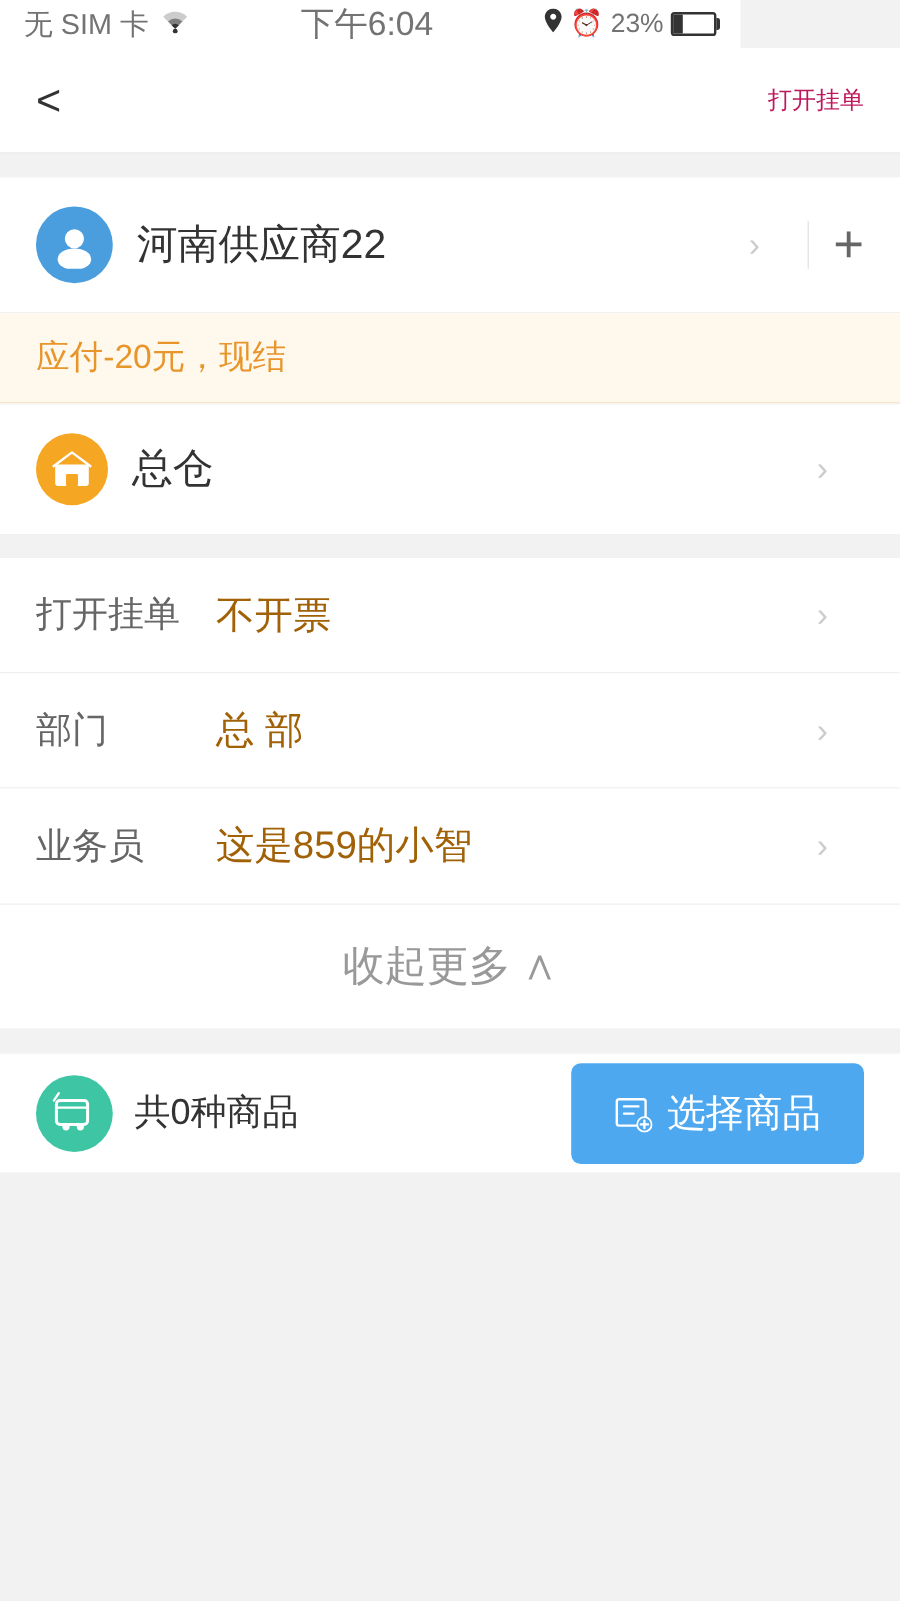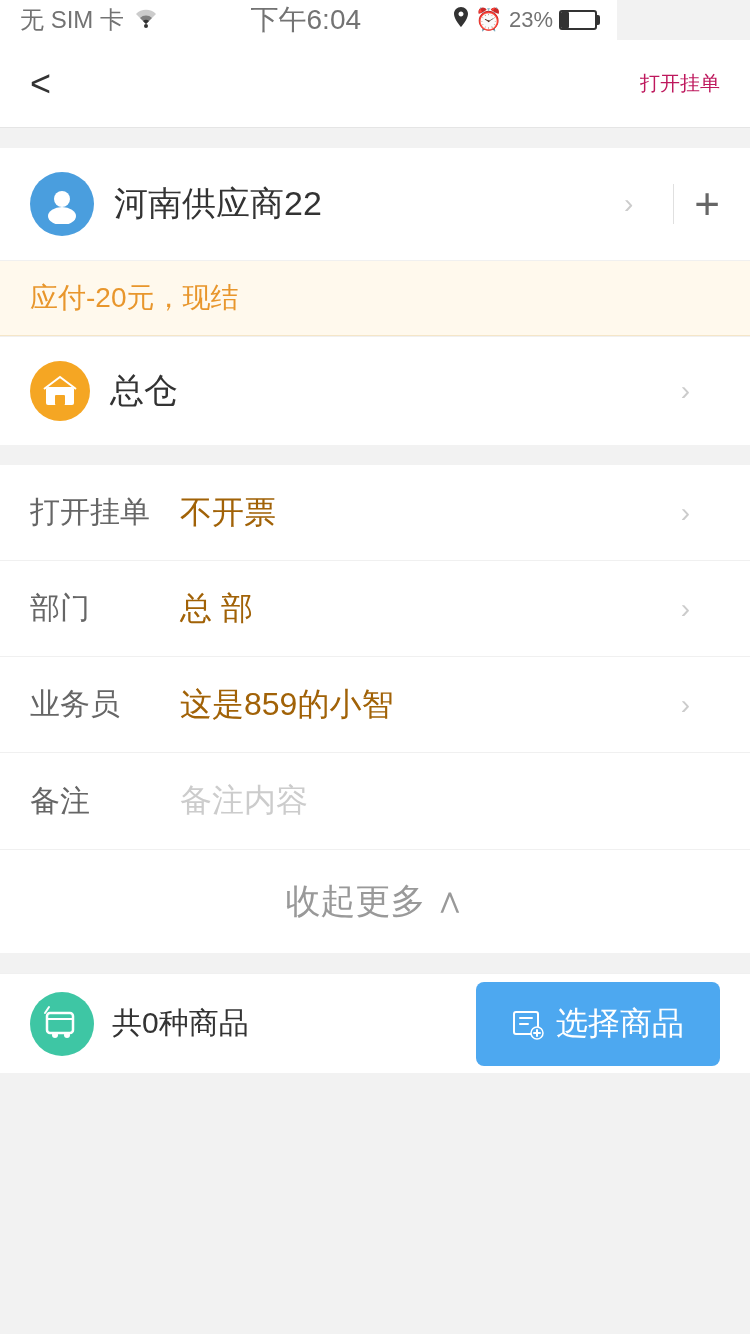--- a/index.html
+++ b/index.html
@@ -351,24 +351,20 @@
       <span class="form-value">总 部</span>
       <span class="chevron-right">›</span>
     </div>
 
     <div class="form-row">
       <span class="form-label">业务员</span>
       <span class="form-value">这是859的小智</span>
       <span class="chevron-right">›</span>
     </div>
 
-    <div class="form-row">
-      <span class="form-label">备注</span>
-      <span class="form-value-placeholder">备注内容</span>
-    </div>
   </div>
 
   <div class="collapse-bar">收起更多 ∧</div>
 
   <div class="bottom-bar">
     <div class="product-count-wrap">
       <div class="cart-icon-circle">
         <svg viewBox="0 0 38 38" fill="none">
           <rect x="4" y="8" width="26" height="20" rx="3" stroke="#fff" stroke-width="2.5" fill="none"></rect>
           <path d="M4 14h26" stroke="#fff" stroke-width="2"></path>

